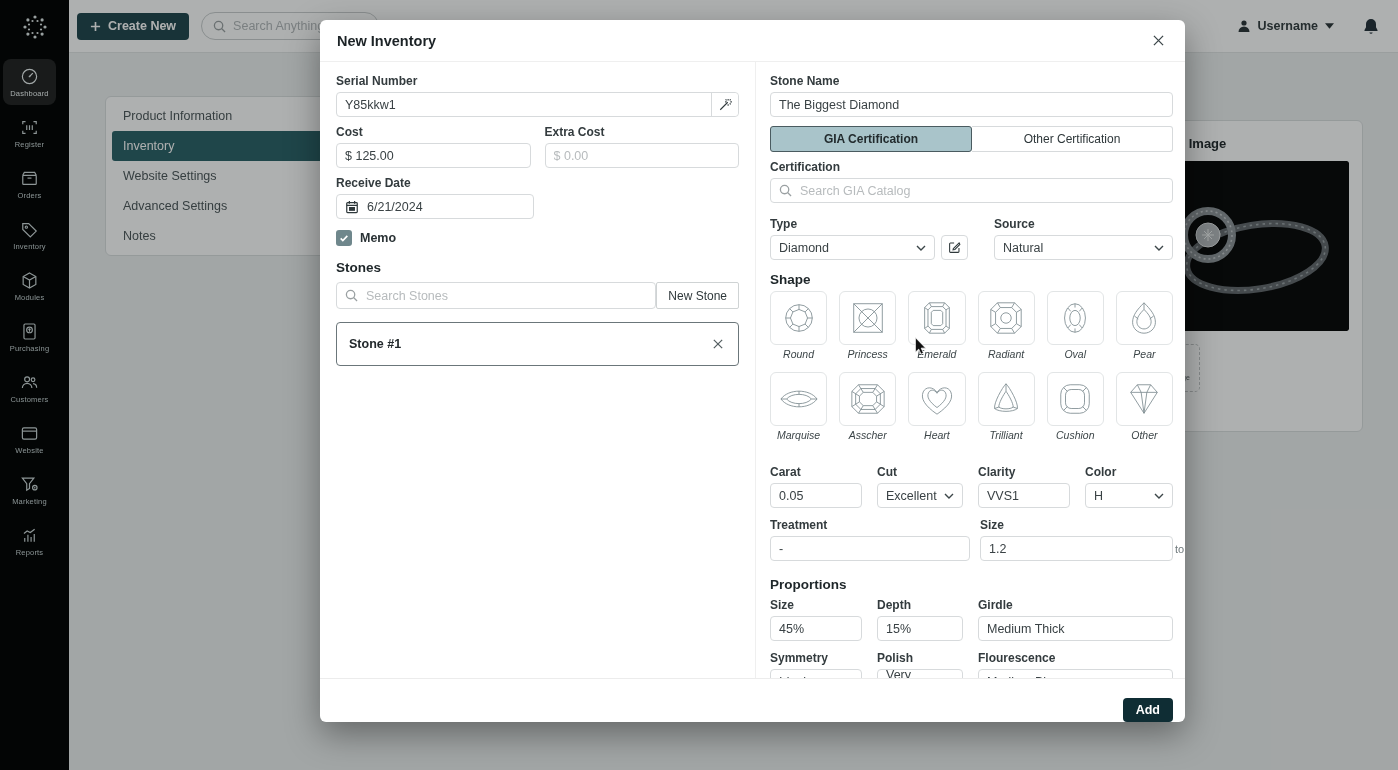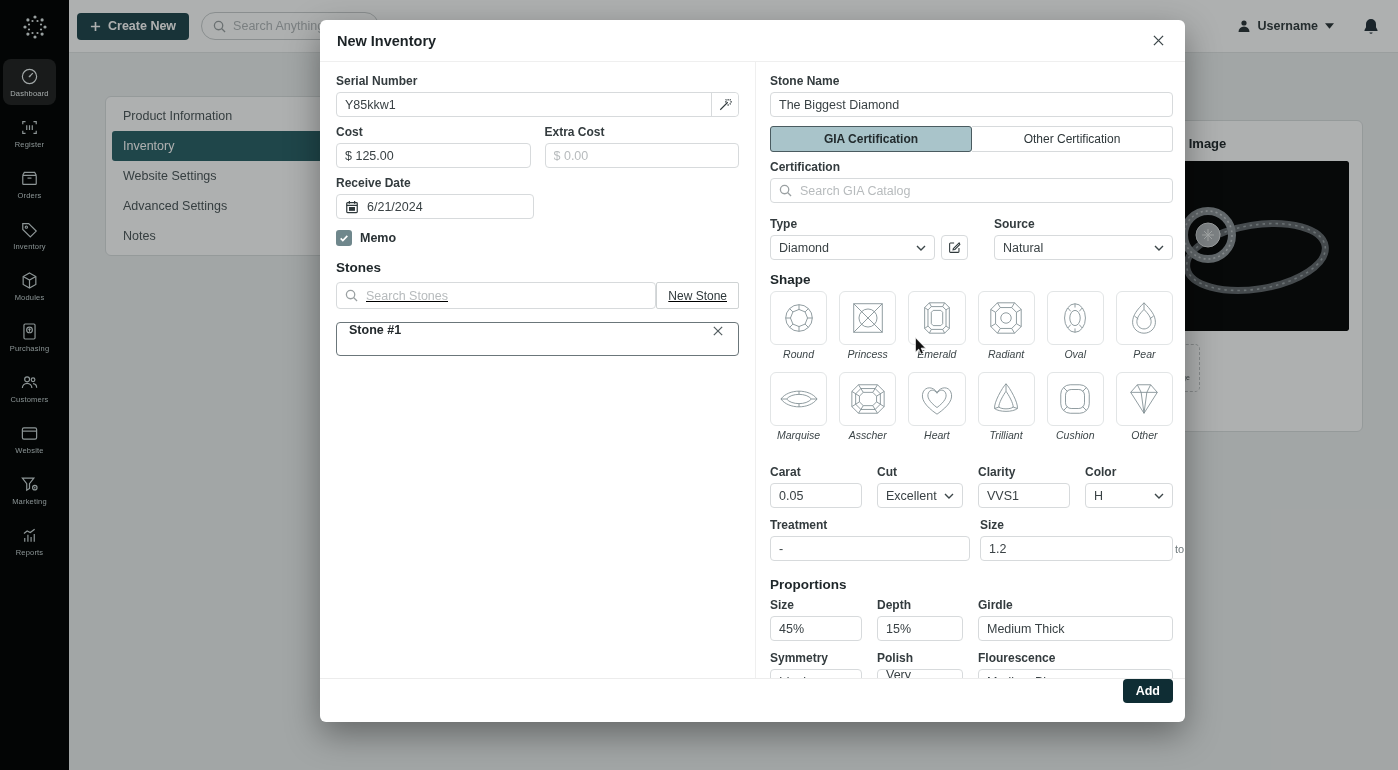--- a/index.html
+++ b/index.html
@@ -49,21 +49,21 @@
 
   
   .modal { position:absolute; left:273px; top:20px; width:865px; height:702px; background:#fff;
            border-radius:6px; z-index:100; box-shadow:0 12px 34px rgba(0,0,0,.38); display:flex; flex-direction:column;margin-left:47px; }
   .m-header { height:42px; display:flex; align-items:center; padding:0 17px; border-bottom:1px solid #efefef; }
   .m-title { font-size:14.5px; font-weight:700; color:#1c2326; }
   .m-close { margin-left:auto; background:none; border:none; cursor:pointer; display:flex; padding:4px; }
   .m-body { flex:1; display:flex; overflow:hidden; }
   .col-left { width:436px; padding:12px 16px 0 16px; border-right:1px solid #efefef; }
   .col-right { flex:1; padding:12px 12px 0 14px; }
-  .m-footer { height:44px; border-top:1px solid #ececec; display:flex; align-items:flex-start; justify-content:flex-end; padding:0 12px; }
+  .m-footer { height:44px; border-top:1px solid #ececec; display:flex; align-items:flex-end; justify-content:flex-end; padding:0 12px; }
   .btn-add { background:#0f2d34; color:#fff; border:none; border-radius:4px; height:24px; padding:0 13px;
              font-size:12.5px; font-weight:600; cursor:pointer; font-family:inherit; }
 
   .lbl { font-size:12px; font-weight:700; color:#333b3e; margin:8px 0 4px; }
   .lbl.first { margin-top:0; }
   .sec-h { font-size:13.5px; font-weight:700; color:#1e2629; }
   input.inp { height:25px; width:100%; border:1px solid #d7dadc; border-radius:4px; padding:0 8px;
               font-size:12.5px; color:#3a4245; font-family:inherit; background:#fff; outline:none; }
   input.inp::placeholder { color:#b7bbbd; }
   .inp-wrap { display:flex; align-items:center; border:1px solid #d7dadc; border-radius:4px; height:25px; background:#fff; }
@@ -75,25 +75,25 @@
   .icon-lead { padding-left:8px; display:flex; }
   .sel { height:25px; border:1px solid #d7dadc; border-radius:4px; padding:0 8px; font-size:12.5px; color:#3a4245;
          display:flex; align-items:center; justify-content:space-between; gap:6px; cursor:pointer; background:#fff; }
   .row { display:flex; gap:14px; }
   .f1 { flex:1; min-width:0; }
 
   .memo-row { display:flex; align-items:center; margin-top:11px; cursor:pointer; }
   .chk { width:16px; height:16px; border-radius:3px; background:#6f878c; display:flex; align-items:center; justify-content:center; }
   .memo-lbl { font-size:12.5px; font-weight:700; color:#2a3235; margin-left:8px; }
 
-  .stones-row { display:flex; gap:0; margin-top:7px;text-decoration:underline; }
+  .stones-row { display:flex; gap:0; margin-top:7px; }
   .btn-newstone { border:1px solid #cfd3d4; background:#fff; border-radius:2px; padding:0 11px; height:27px;
                   font-size:12px; color:#2f383b; cursor:pointer; white-space:nowrap; font-family:inherit; }
-  .stone-card { margin-top:13px; height:34px; border:1.5px solid #6b767a; border-radius:4px; display:flex;
-                align-items:flex-start; padding:0 12px; cursor:pointer; }
+  .stone-card { margin-top:13px; height:44px; border:1.5px solid #6b767a; border-radius:4px; display:flex;
+                align-items:center; padding:0 12px; cursor:pointer; }
   .stone-name { font-size:12.5px; font-weight:700; color:#23292c; }
   .stone-x { margin-left:auto; display:flex; cursor:pointer; padding:3px; }
 
   .tabs { display:flex; height:26px; margin-top:9px; }
   .tab { flex:1; display:flex; align-items:center; justify-content:center; font-size:12px; color:#2e373a;
          border:1px solid #d7dadc; background:#fff; cursor:pointer; }
   .tab:first-child { border-radius:3px 0 0 3px; }
   .tab:last-child { border-radius:0 3px 3px 0; border-left:none; }
   .tab.tab-active { background:#a9c4ca; border:1.4px solid #4a5b60; border-radius:3px; font-weight:600; color:#222b2e; }
 

